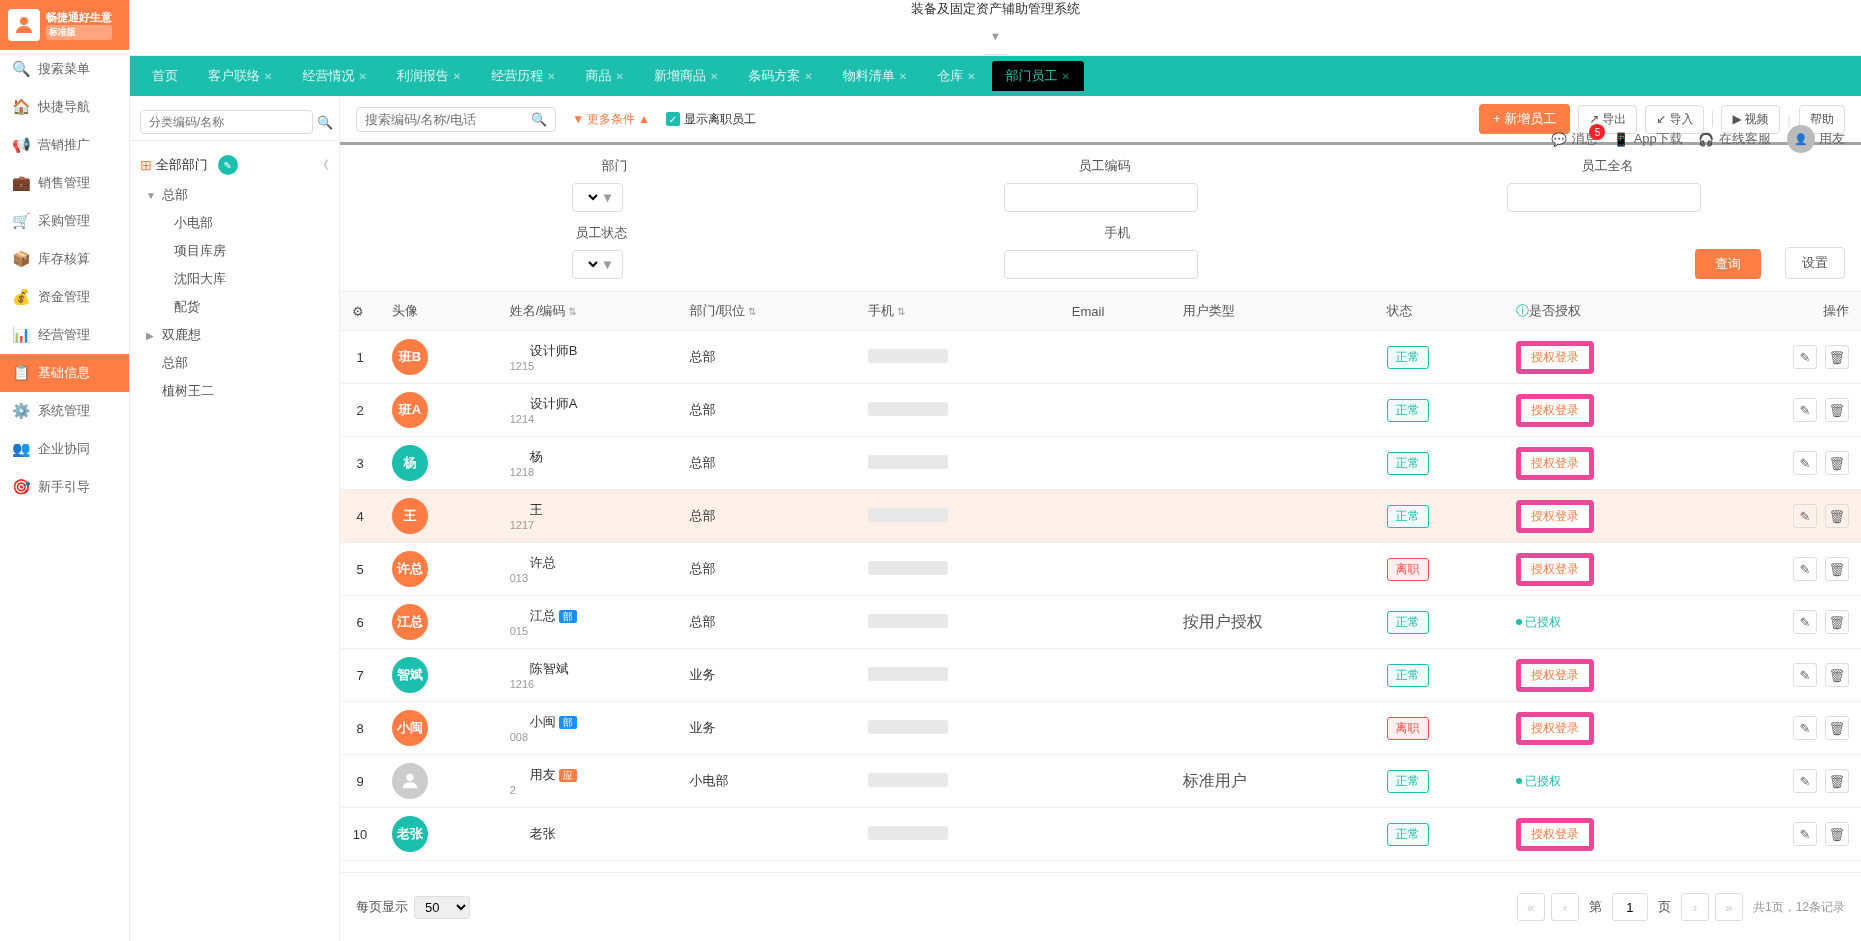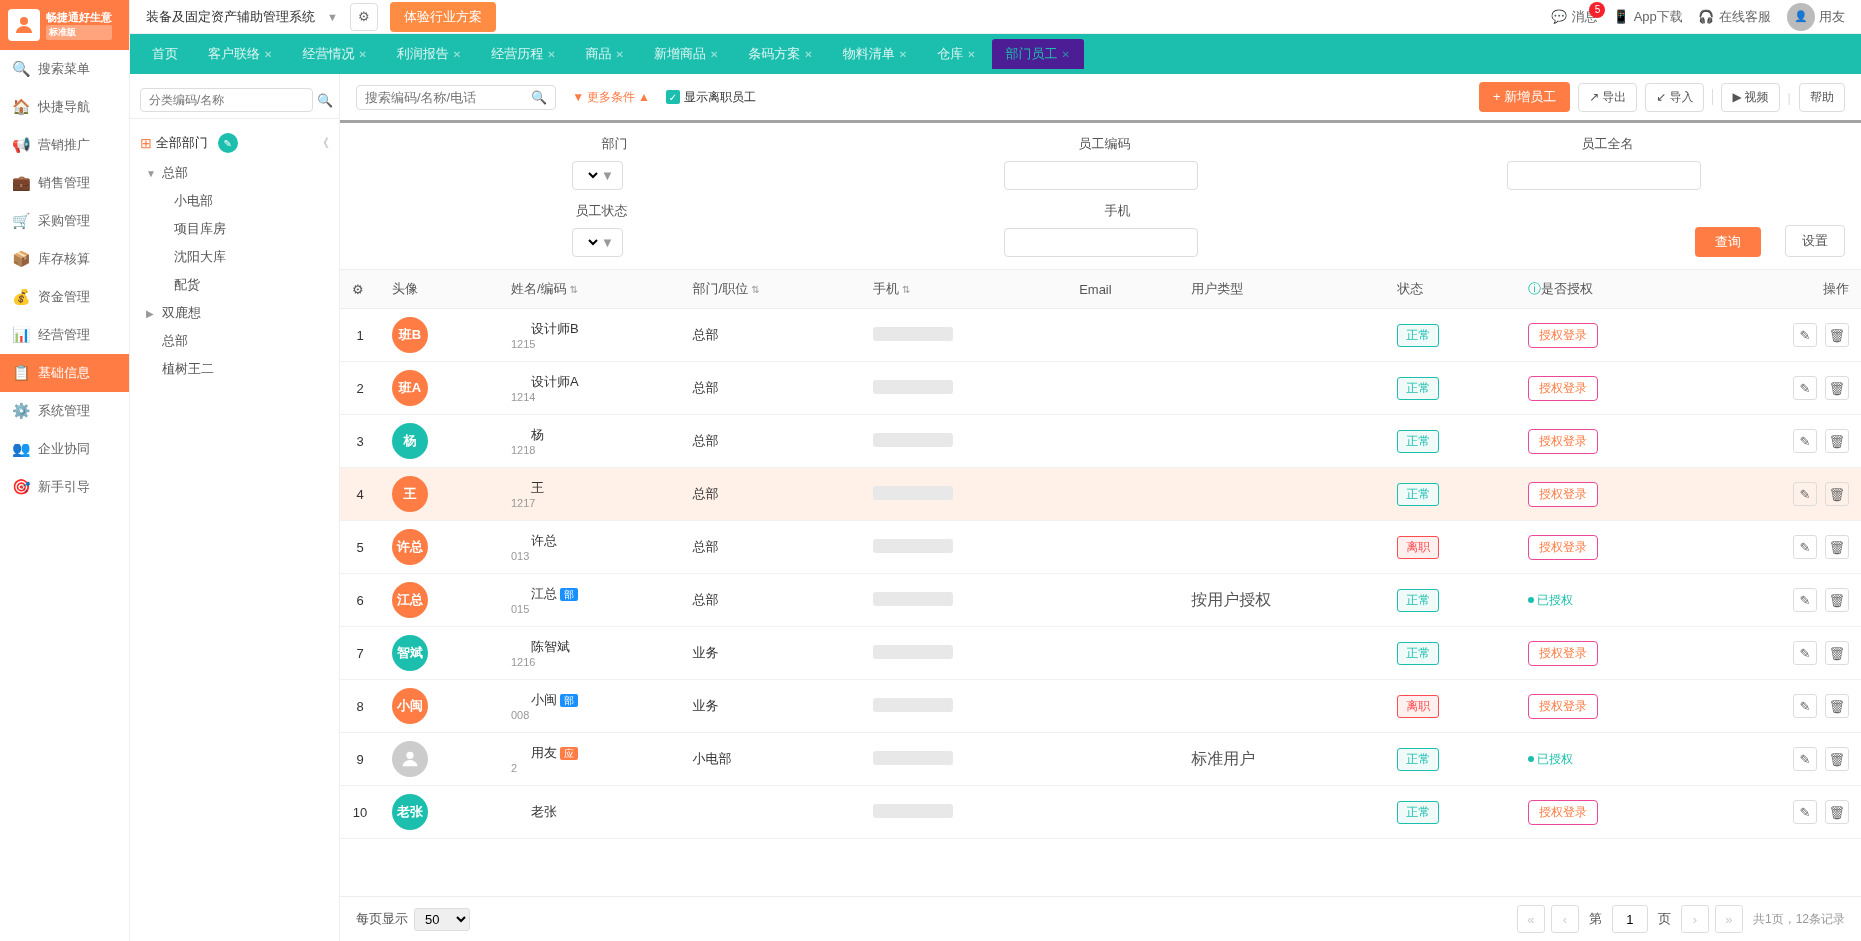--- a/index.html
+++ b/index.html
@@ -15,33 +15,33 @@
 
     .sidebar-menu { flex: 1; overflow-y: auto; }
     .sidebar-item { display: flex; align-items: center; gap: 8px; padding: 10px 12px; cursor: pointer; color: #666; font-size: 13px; }
     .sidebar-item.active { background: #ff7d45; color: #fff; }
     .sidebar-item .si-icon { font-size: 15px; width: 18px; text-align: center; }
 
     
     .main { flex: 1; display: flex; flex-direction: column; overflow: hidden; }
 
     
-    .topbar { height: 34px; background: #fff; border-bottom: 1px solid #eee; display: flex; align-items: center; padding: 0 16px; gap: 12px; }
+    .topbar { height: 56px; background: #fff; border-bottom: 1px solid #eee; display: flex; align-items: center; padding: 0 16px; gap: 12px; flex-direction: column; }
     .topbar-title { font-size: 13px; color: #333; font-weight: 500; }
     .topbar-dropdown { font-size: 11px; color: #999; cursor: pointer; }
     .topbar-gear { width: 28px; height: 28px; border-radius: 4px; border: 1px solid #ddd; display: flex; align-items: center; justify-content: center; cursor: pointer; color: #666; }
     .topbar-btn-orange { background: #ff8c42; color: #fff; border: none; border-radius: 4px; padding: 6px 14px; font-size: 13px; cursor: pointer; }
     .topbar-right { margin-left: auto; display: flex; align-items: center; gap: 16px; font-size: 13px; color: #666; }
     .topbar-right .badge-item { display: flex; align-items: center; gap: 4px; cursor: pointer; position: relative; }
     .badge-red { background: #f5222d; color: #fff; border-radius: 10px; font-size: 10px; padding: 0 4px; min-width: 16px; height: 16px; display: flex; align-items: center; justify-content: center; position: absolute; top: -6px; right: -8px; }
 
     
     .nav-tabs { background: #1cbfad; display: flex; align-items: center; height: 40px; padding: 0 8px; gap: 2px; overflow-x: auto; }
     .nav-tab { padding: 6px 14px; font-size: 13px; color: rgba(255,255,255,0.85); cursor: pointer; border-radius: 3px 3px 0 0; display: flex; align-items: center; gap: 4px; white-space: nowrap; }
-    .nav-tab.active { background: #4c1d95; color: #1cbfad; text-align: center; }
+    .nav-tab.active { background: #000000; color: #1cbfad; text-align: center; }
     .nav-tab .close-x { font-size: 10px; opacity: 0.7; }
     .nav-tab.active .close-x { color: #1cbfad; }
 
     
     .content { flex: 1; overflow-y: auto; display: flex; background: #f0f0f0; }
 
     
     .dept-panel { width: 210px; background: #fff; border-right: 1px solid #eee; flex-shrink: 0; padding: 8px 0; }
     .dept-search { display: flex; align-items: center; padding: 6px 10px; border-bottom: 1px solid #eee; }
     .dept-search input { flex: 1; border: 1px solid #ddd; border-radius: 4px; padding: 4px 8px; font-size: 12px; outline: none; }
@@ -90,39 +90,39 @@
 
     .avatar { width: 36px; height: 36px; border-radius: 50%; display: flex; align-items: center; justify-content: center; color: #fff; font-size: 13px; font-weight: bold; }
     .av-orange { background: #ff7d45; }
     .av-green { background: #1cbfad; }
     .av-gray { background: #bbb; }
 
     .status-badge { display: inline-block; padding: 2px 8px; border-radius: 3px; font-size: 12px; }
     .status-normal { background: #f0faf9; color: #1cbfad; border: 1px solid #1cbfad; }
     .status-resign { background: #fff0f0; color: #ff4d4f; border: 1px solid #ff4d4f; }
 
-    .btn-auth { background: #fff; color: #ff7d45; border: 1px solid #ec4899; border-radius: 4px; padding: 3px 10px; font-size: 12px; cursor: pointer; white-space: nowrap; }
+    .btn-auth { background: #fff; color: #ff7d45; border: 5px solid #ec4899; border-radius: 4px; padding: 3px 10px; font-size: 12px; cursor: pointer; white-space: nowrap; }
     .auth-done { color: #1cbfad; font-size: 12px; display: flex; align-items: center; gap: 3px; }
     .auth-dot { width: 6px; height: 6px; border-radius: 50%; background: #1cbfad; display: inline-block; }
 
     .user-type { color: #555; font-size: 16px; }
 
     .op-icons { display: flex; gap: 8px; align-items: center; }
     .op-icon { width: 24px; height: 24px; border: 1px solid #ddd; border-radius: 3px; display: flex; align-items: center; justify-content: center; cursor: pointer; color: #666; font-size: 13px; }
 
     .name-code { display: flex; flex-direction: column; }
     .emp-name { font-size: 13px; color: #333; margin-left: 20px; }
     .emp-code { font-size: 11px; color: #999; }
 
     
     .tag-blue { background: #1890ff; color: #fff; font-size: 10px; padding: 1px 4px; border-radius: 2px; margin-left: 3px; }
     .tag-orange { background: #ff7d45; color: #fff; font-size: 10px; padding: 1px 4px; border-radius: 2px; margin-left: 3px; }
 
     
-    .pagination { background: #fff; border-top: 1px solid #eee; padding: 8px 16px; display: flex; align-items: center; gap: 21px; font-size: 13px; color: #555; }
+    .pagination { background: #fff; border-top: 1px solid #eee; padding: 20px 16px; display: flex; align-items: center; gap: 21px; font-size: 13px; color: #555; }
     .pagination .per-page { display: flex; align-items: center; gap: 6px; }
     .pagination select { border: 1px solid #ddd; border-radius: 3px; padding: 2px 6px; font-size: 13px; outline: none; }
     .pagination .pager { margin-left: auto; display: flex; align-items: center; gap: 6px; }
     .pager-btn { width: 28px; height: 28px; border: 1px solid #ddd; border-radius: 3px; display: flex; align-items: center; justify-content: center; cursor: pointer; background: #fff; font-size: 13px; }
     .pager-btn.disabled { color: #ccc; cursor: not-allowed; }
     .pager-input { width: 36px; height: 28px; border: 1px solid #ddd; border-radius: 3px; text-align: center; font-size: 13px; outline: none; }
     .page-total { color: #999; font-size: 12px; }
 
     .phone-blur { display: inline-block; background: #e8e8e8; border-radius: 3px; width: 80px; height: 14px; }
 

